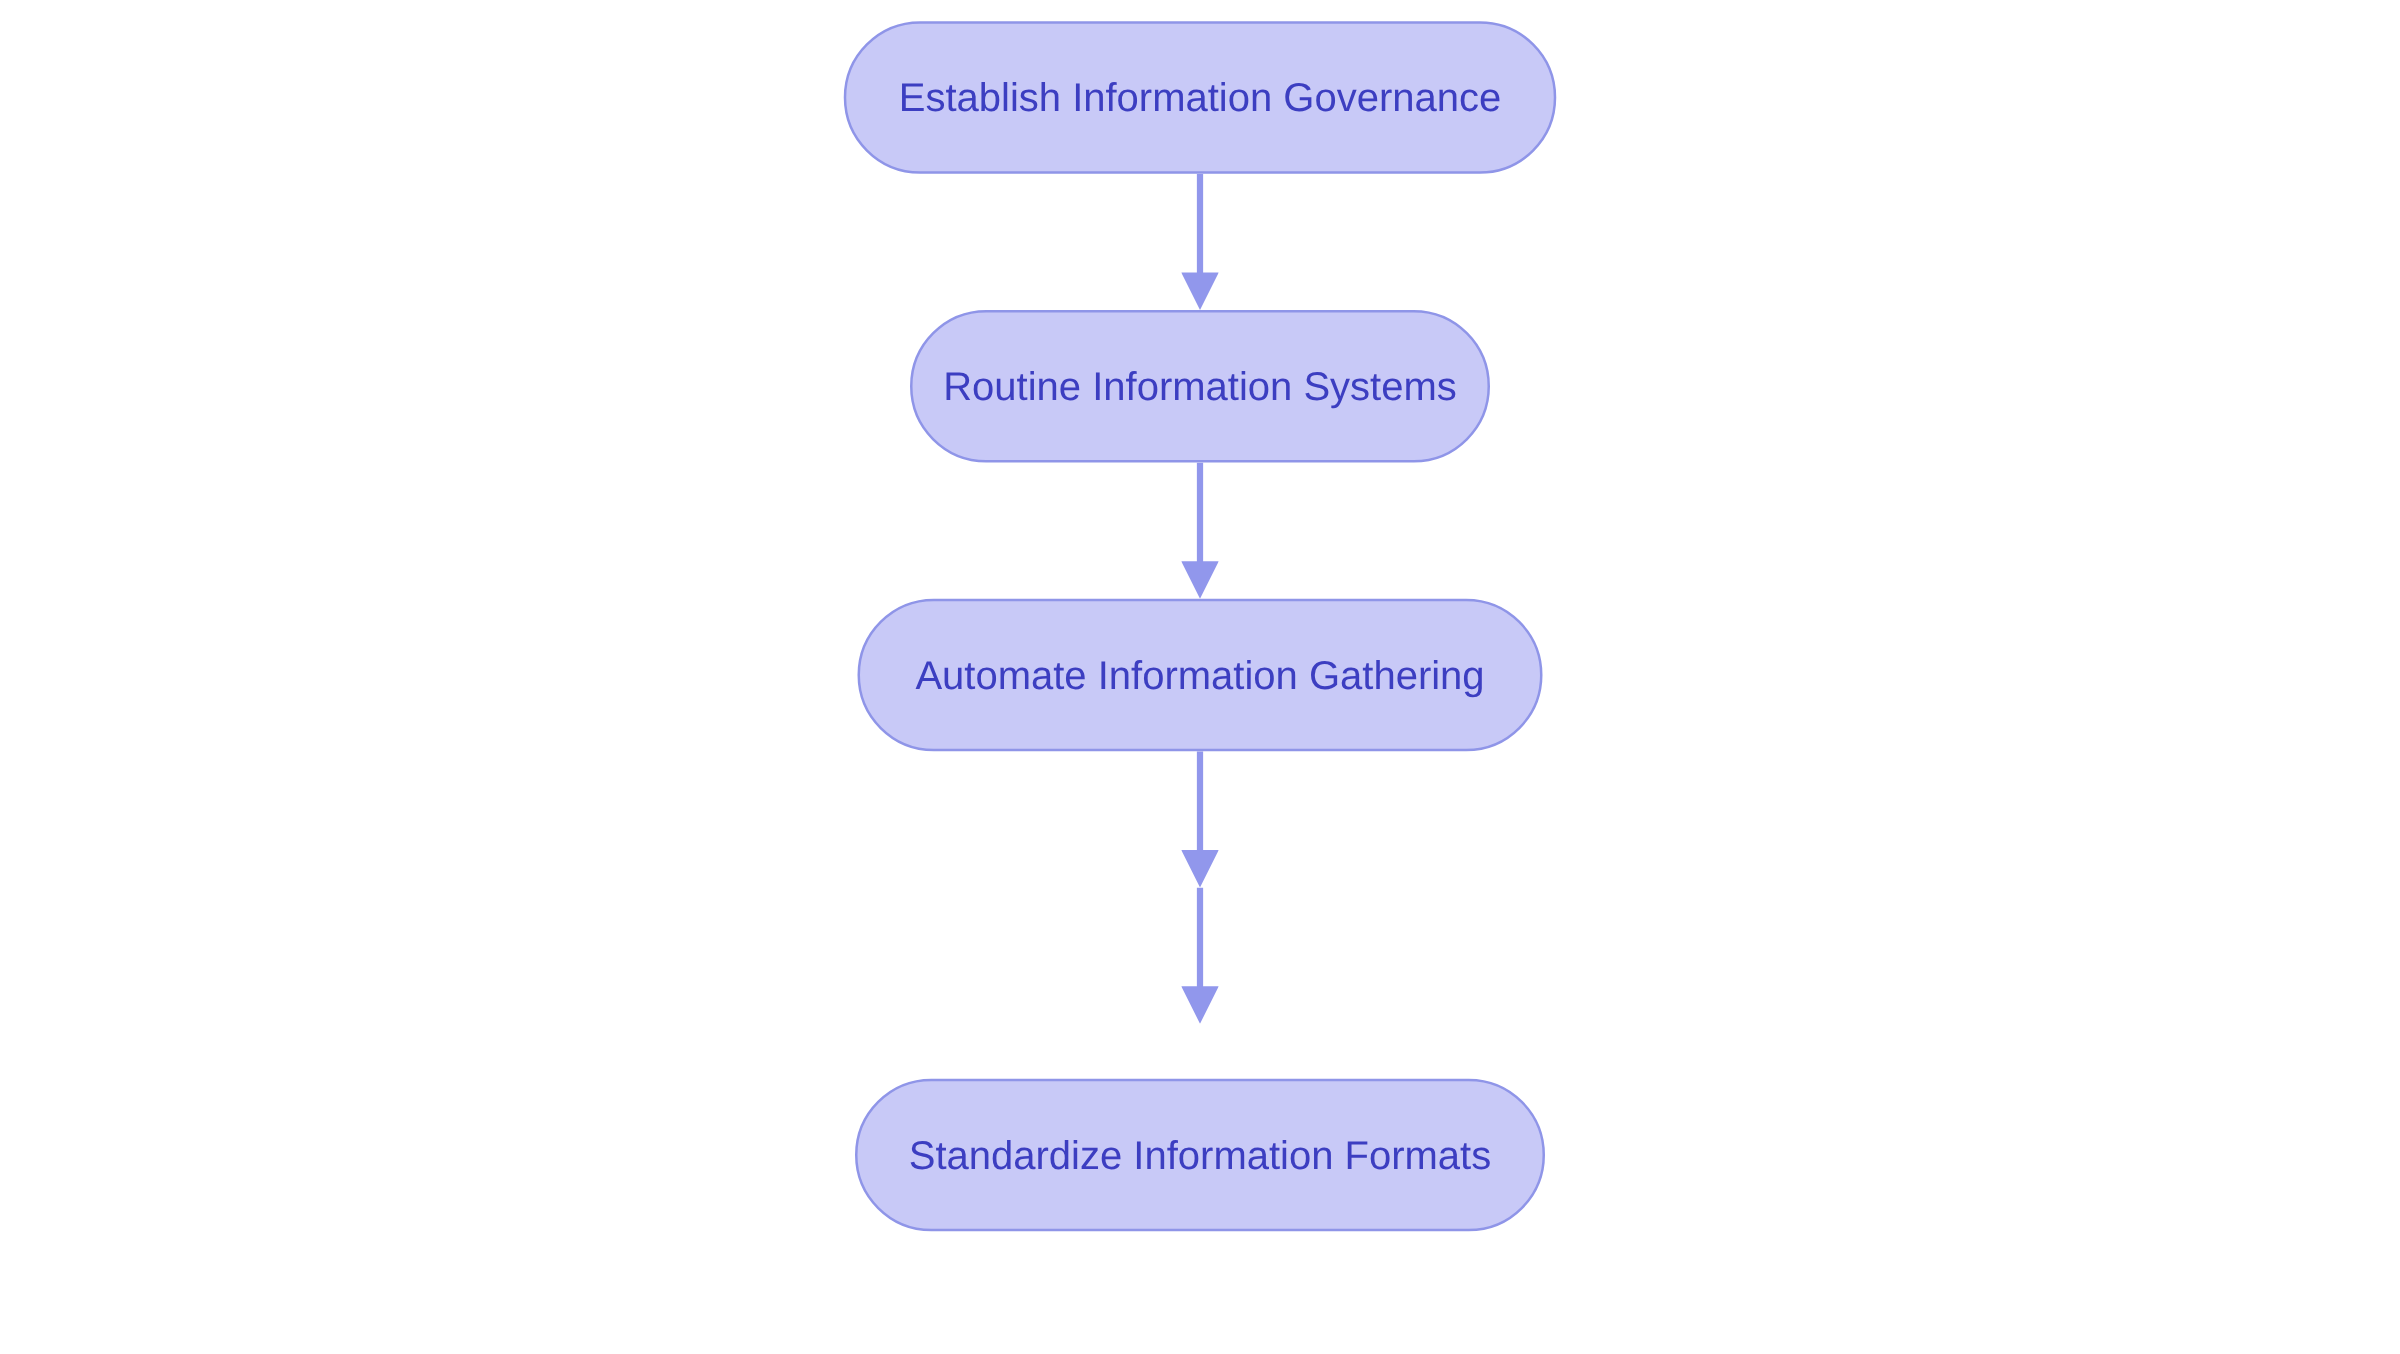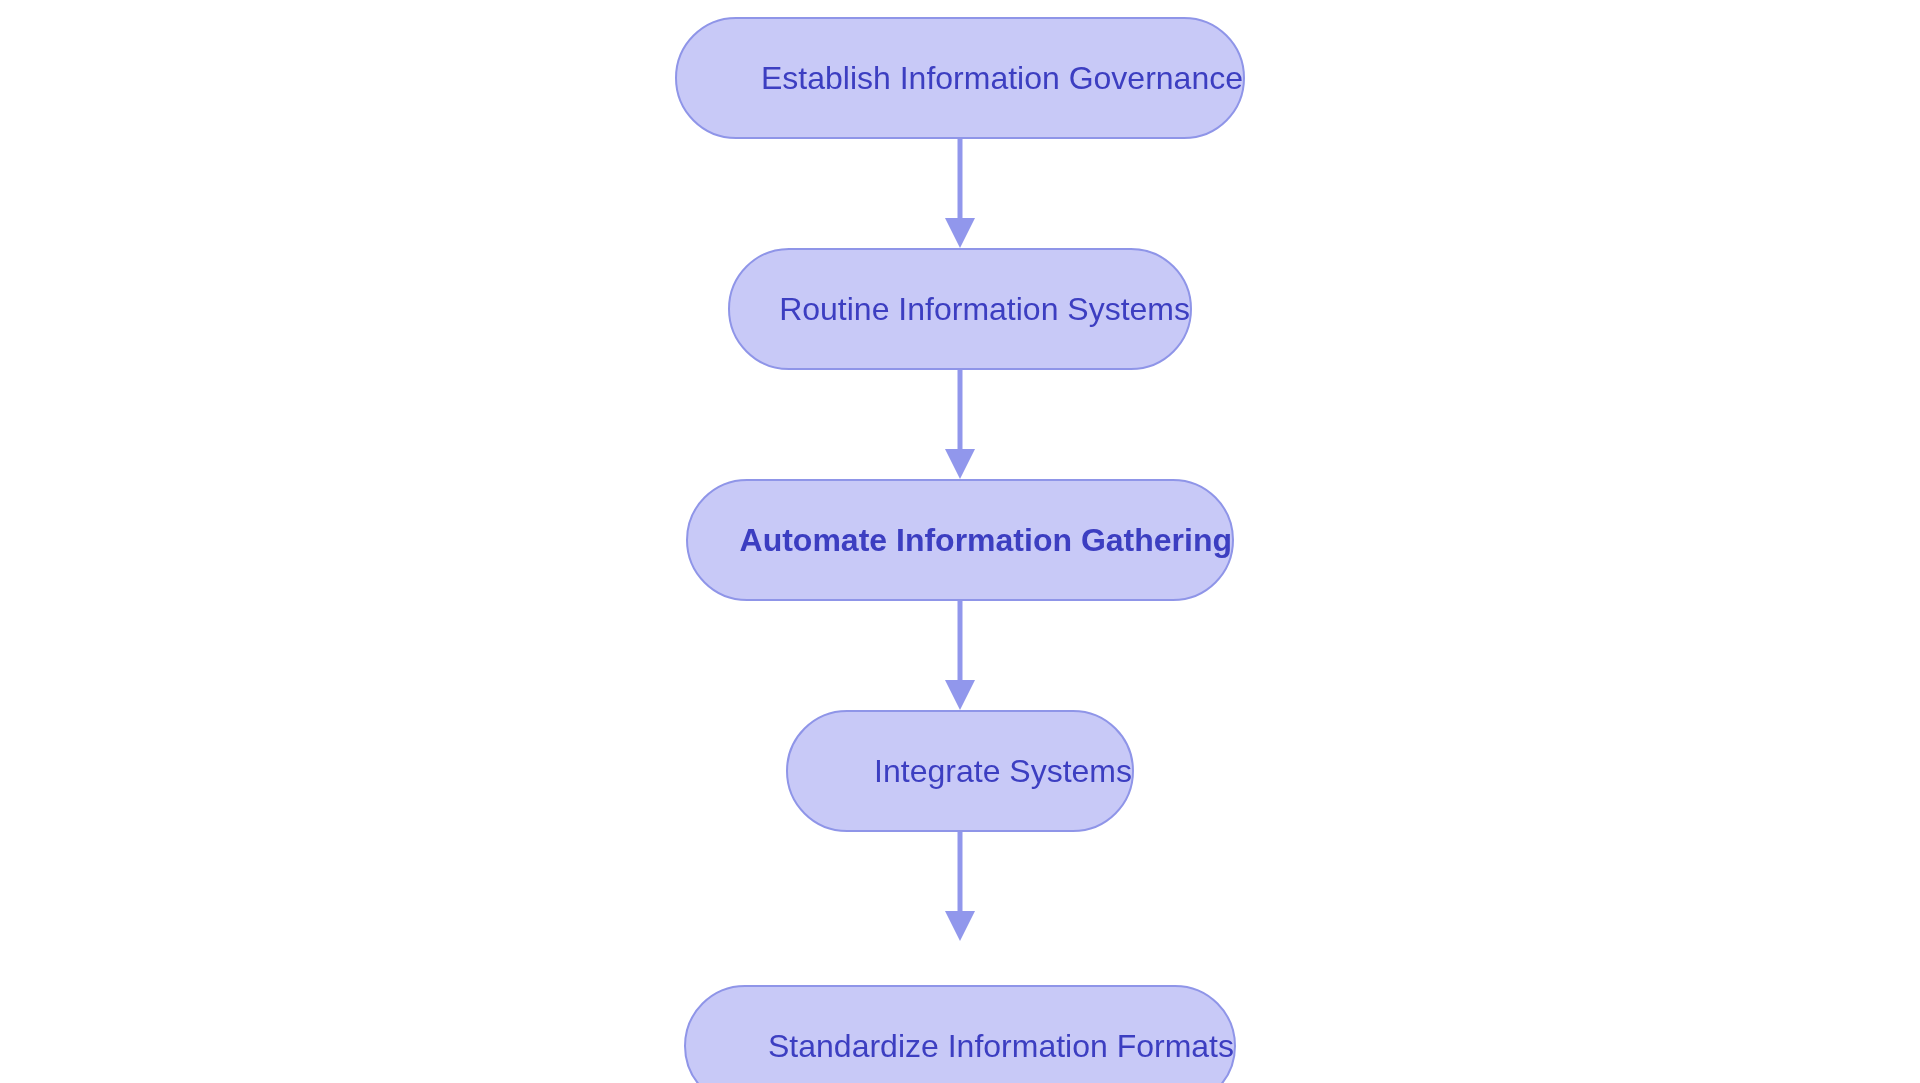--- a/index.html
+++ b/index.html
@@ -31,33 +31,33 @@
     box-sizing: border-box;
   }
   .node {
     height: 122px;
     background: var(--node-fill);
     border: 2px solid var(--node-border);
     border-radius: 61px;
     box-sizing: border-box;
     display: flex;
     align-items: center;
-    justify-content: flex-end;
+    justify-content: center;
     flex: 0 0 auto;
   }
   .node-label {
     color: var(--node-text);
     font-size: 32px;
     line-height: 1;
     white-space: nowrap;
     text-align: center;
   }
   .n1 { width: 570px; }
   .n2 { width: 464px; }
-  .n3 { width: 548px; font-weight: bold; }
+  .n3 { width: 548px; }
   .n4 { width: 348px; }
   .n5 { width: 552px; margin-top: 44px; }
   .arrow {
     width: 30px;
     height: 109px;
     flex: 0 0 auto;
     display: block;
   }
   .arrow line { stroke: var(--arrow); stroke-width: 5; }
   .arrow polygon { fill: var(--arrow); }
@@ -87,23 +87,20 @@
 
   <div class="node n3">
     <span class="node-label">Automate Information Gathering</span>
   </div>
 
   <svg class="arrow" viewBox="0 0 30 109">
     <line x1="15" y1="0" x2="15" y2="83"></line>
     <polygon points="0,79 30,79 15,109"></polygon>
   </svg>
 
-  <div class="node n4">
-    <span class="node-label">Integrate Systems</span>
-  </div>
 
   <svg class="arrow" viewBox="0 0 30 109">
     <line x1="15" y1="0" x2="15" y2="83"></line>
     <polygon points="0,79 30,79 15,109"></polygon>
   </svg>
 
   <div class="node n5">
     <span class="node-label">Standardize Information Formats</span>
   </div>
 

